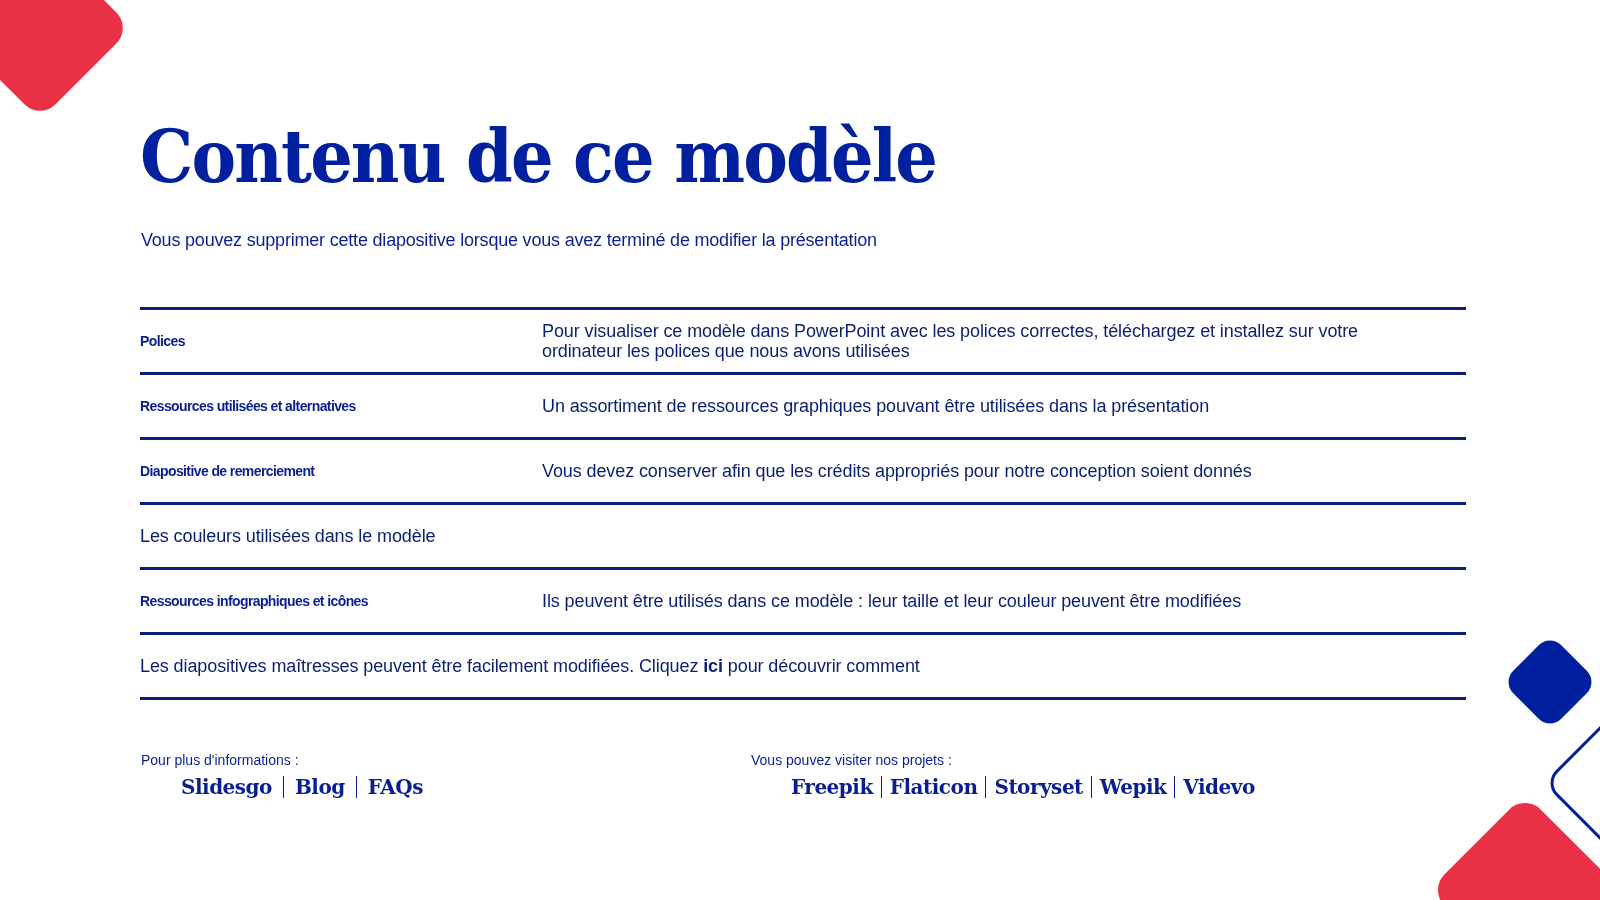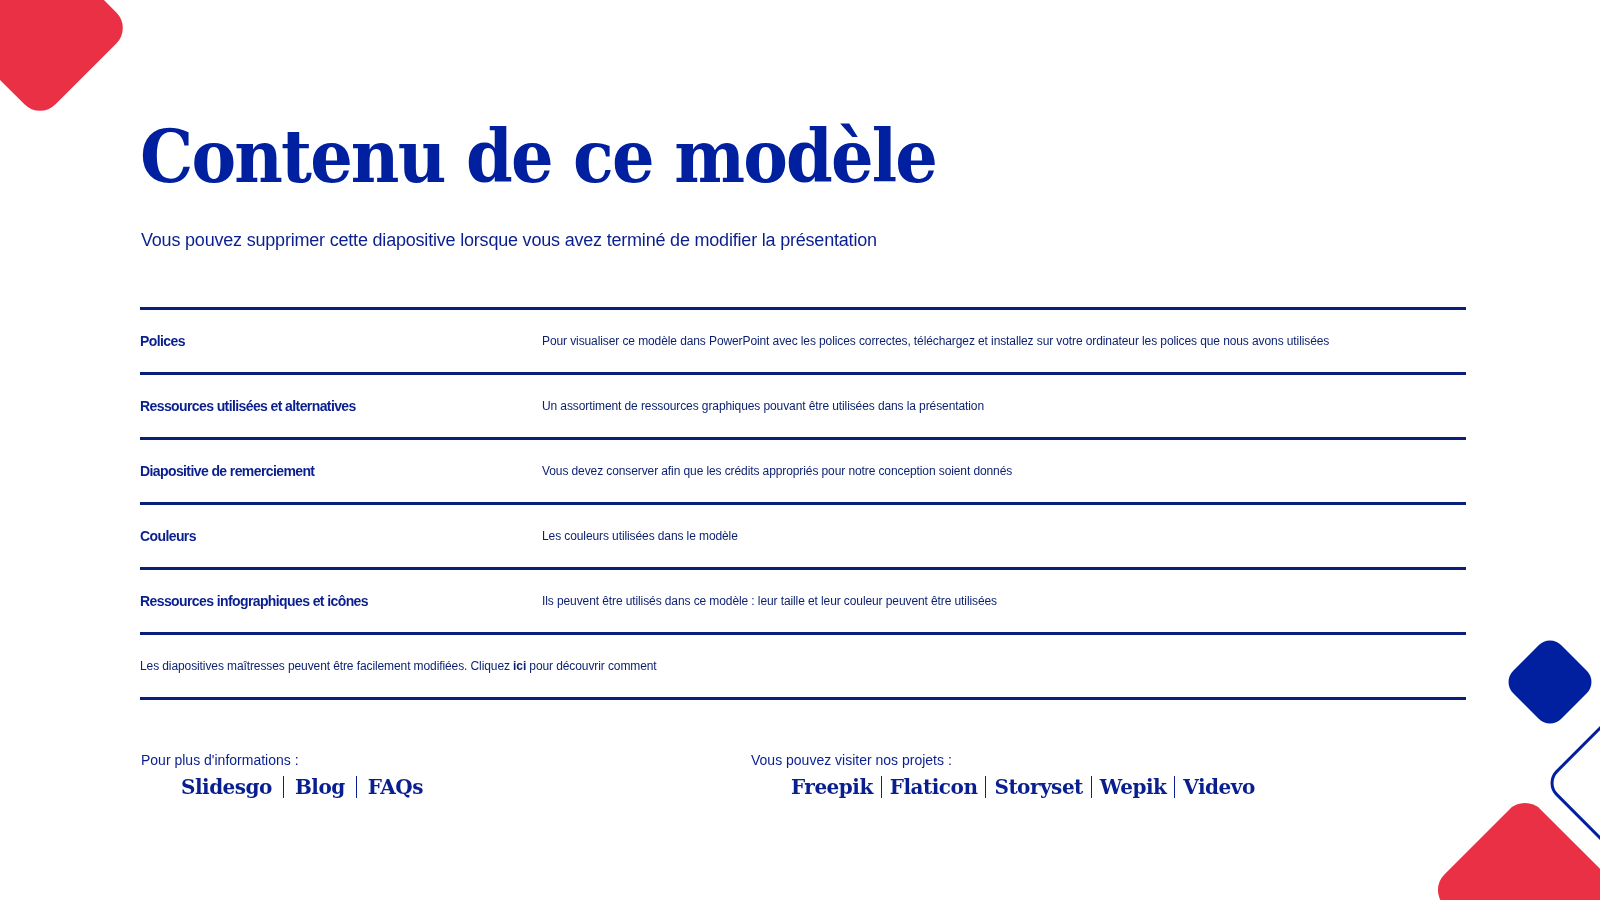--- a/index.html
+++ b/index.html
@@ -90,22 +90,22 @@
     .row-label {
       width: 402px;
       font-weight: bold;
       font-size: 14px;
       letter-spacing: -0.6px;
       color: #0a1f8f;
       white-space: nowrap;
     }
     .row-desc {
       flex: 1;
-      font-size: 12px;
-      line-height: 32px;
+      font-size: 18px;
+      line-height: 20px;
       color: #0a1f6f;
       letter-spacing: -0.1px;
     }
     .row-desc .bold {
       font-weight: bold;
     }
 
     .footer-block {
       position: absolute;
       top: 747px;
@@ -163,26 +163,25 @@
   </div>
   <div class="row">
     <div class="row-label">Ressources utilisées et alternatives</div>
     <div class="row-desc">Un assortiment de ressources graphiques pouvant être utilisées dans la présentation</div>
   </div>
   <div class="row">
     <div class="row-label">Diapositive de remerciement</div>
     <div class="row-desc">Vous devez conserver afin que les crédits appropriés pour notre conception soient donnés</div>
   </div>
   <div class="row">
-    <div class="row-label">Couleurs</div>
     <div class="row-desc">Les couleurs utilisées dans le modèle</div>
   </div>
   <div class="row">
     <div class="row-label">Ressources infographiques et icônes</div>
-    <div class="row-desc">Ils peuvent être utilisés dans ce modèle : leur taille et leur couleur peuvent être utilisées</div>
+    <div class="row-desc">Ils peuvent être utilisés dans ce modèle : leur taille et leur couleur peuvent être modifiées</div>
   </div>
   <div class="row last">
     <div class="row-desc"><span>Les diapositives maîtresses peuvent être facilement modifiées. Cliquez </span><a class="bold footer-link">ici</a><span> pour découvrir comment</span></div>
   </div>
 </div>
 
 <div class="footer-block footer-left">
   <div class="footer-caption">Pour plus d'informations :</div>
   <div class="footer-links">
     <a class="footer-link">Slidesgo</a>

